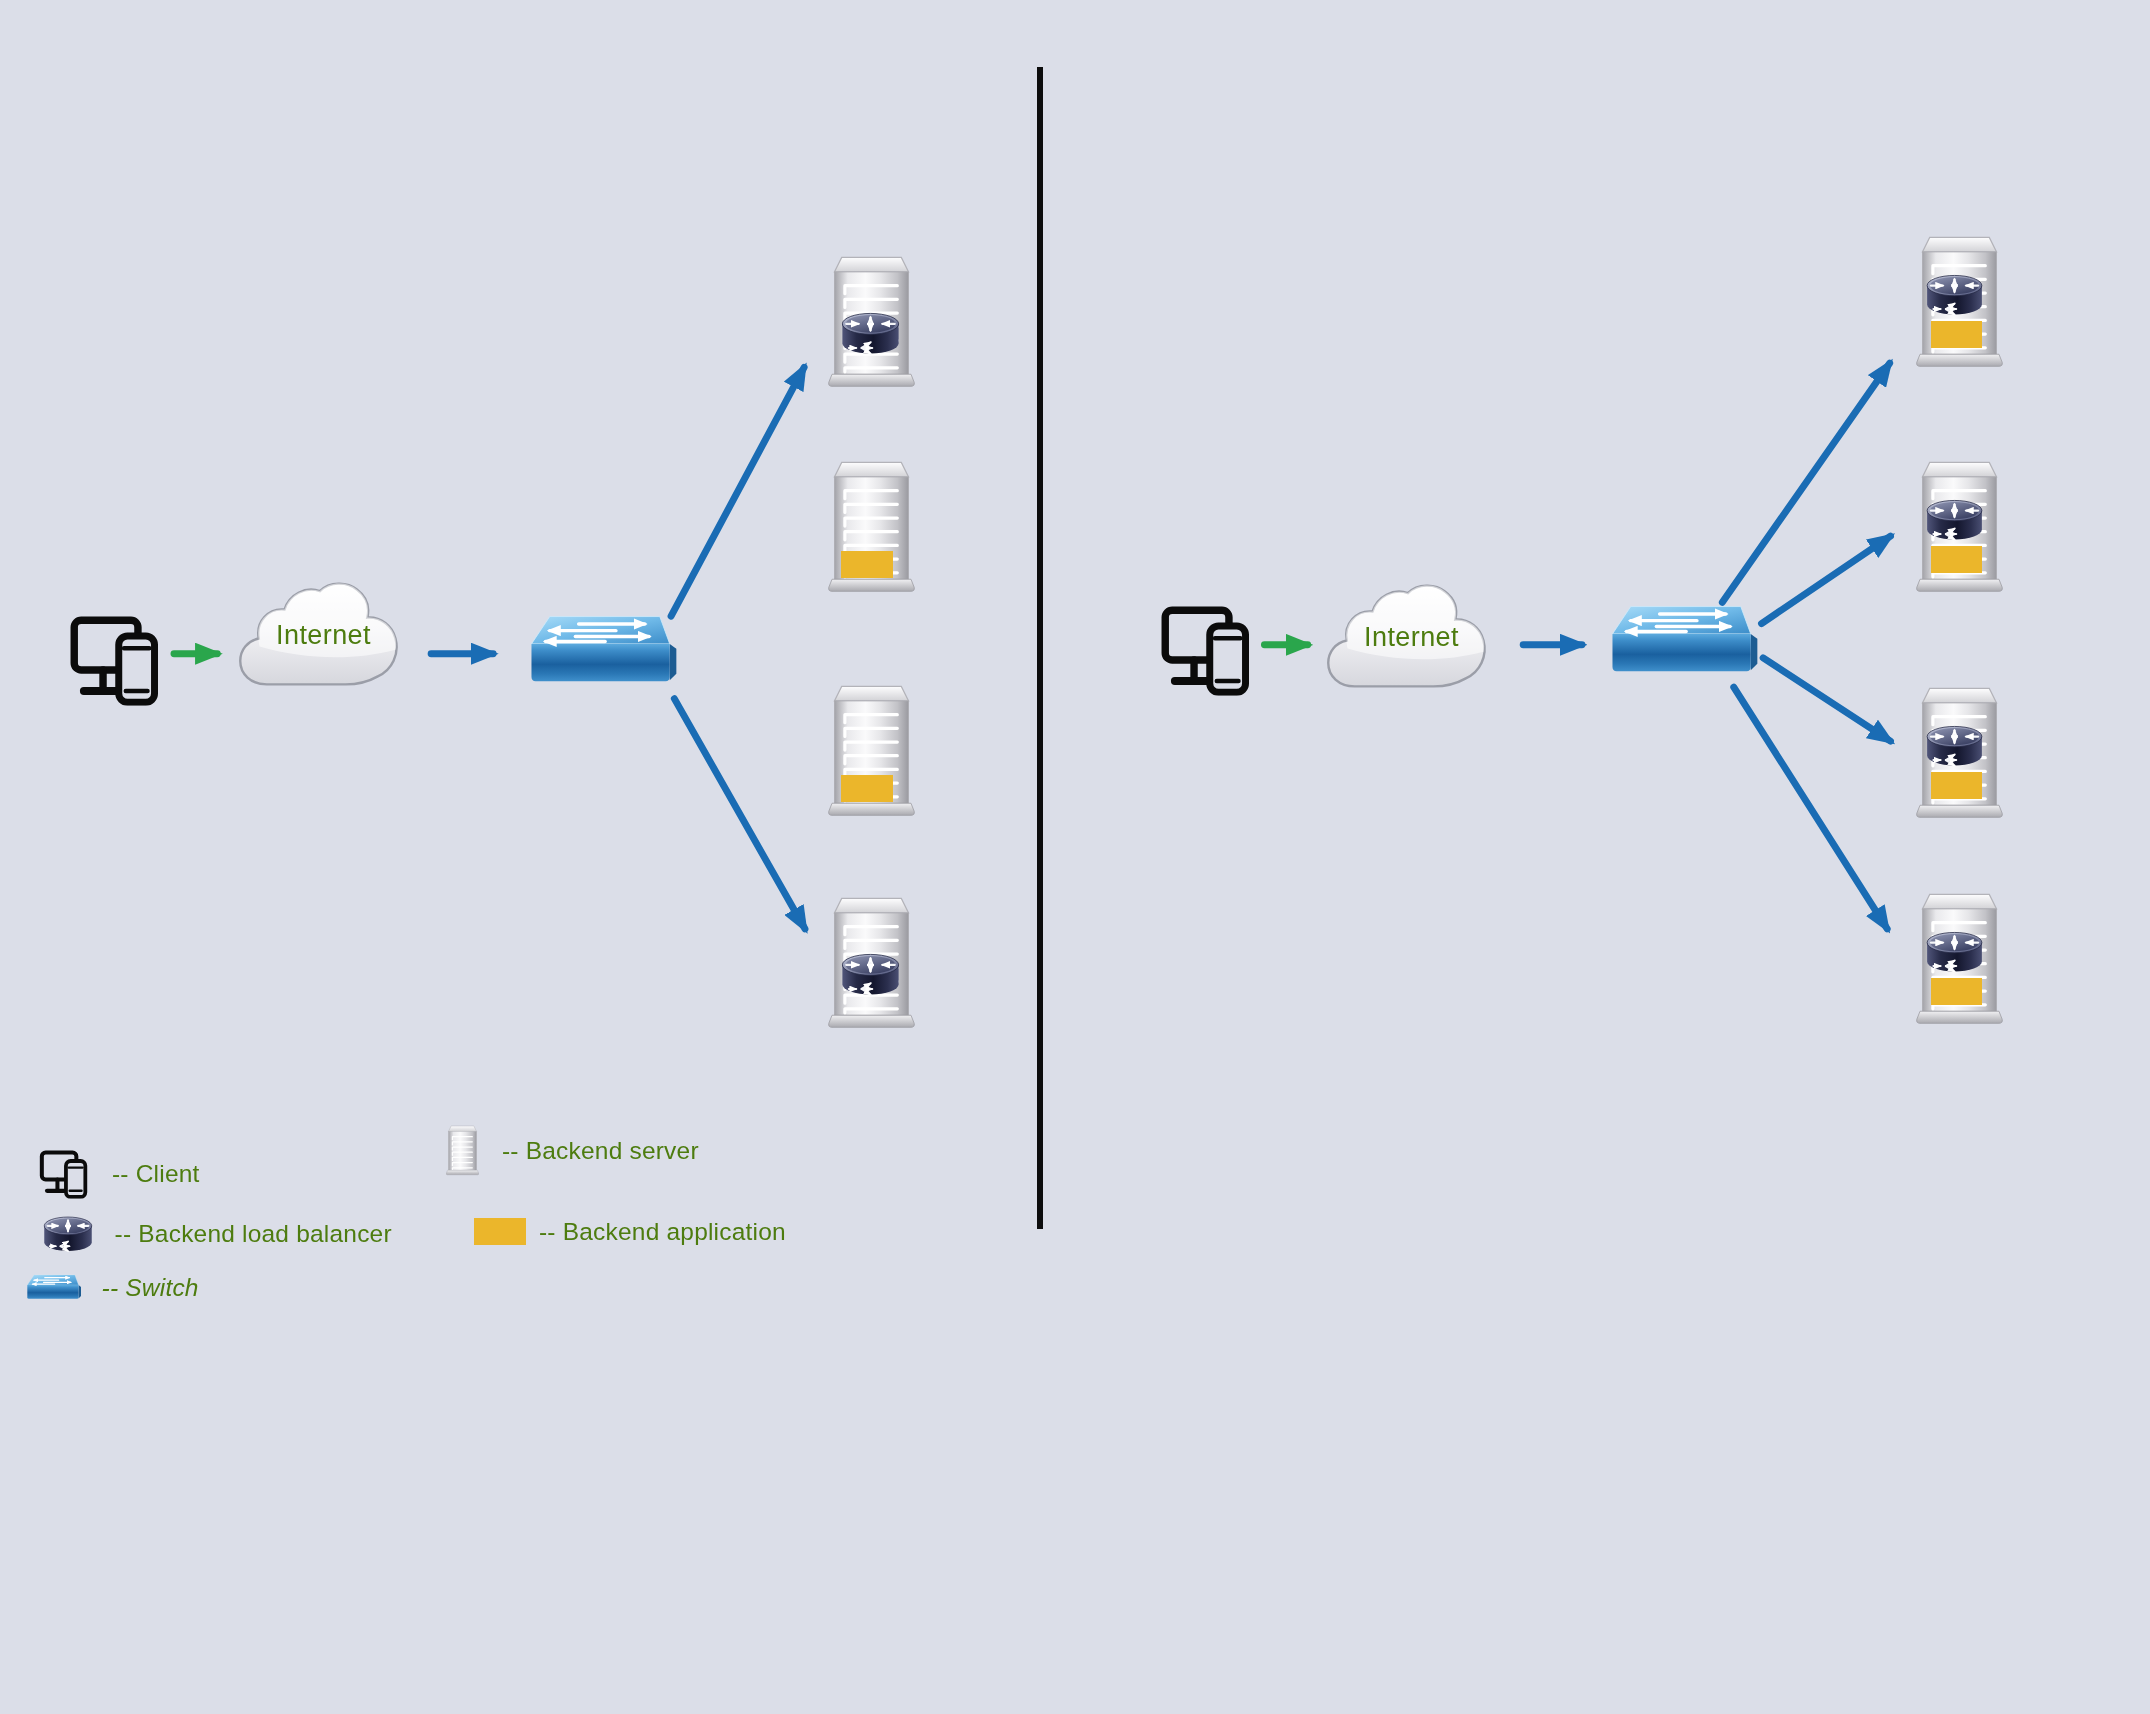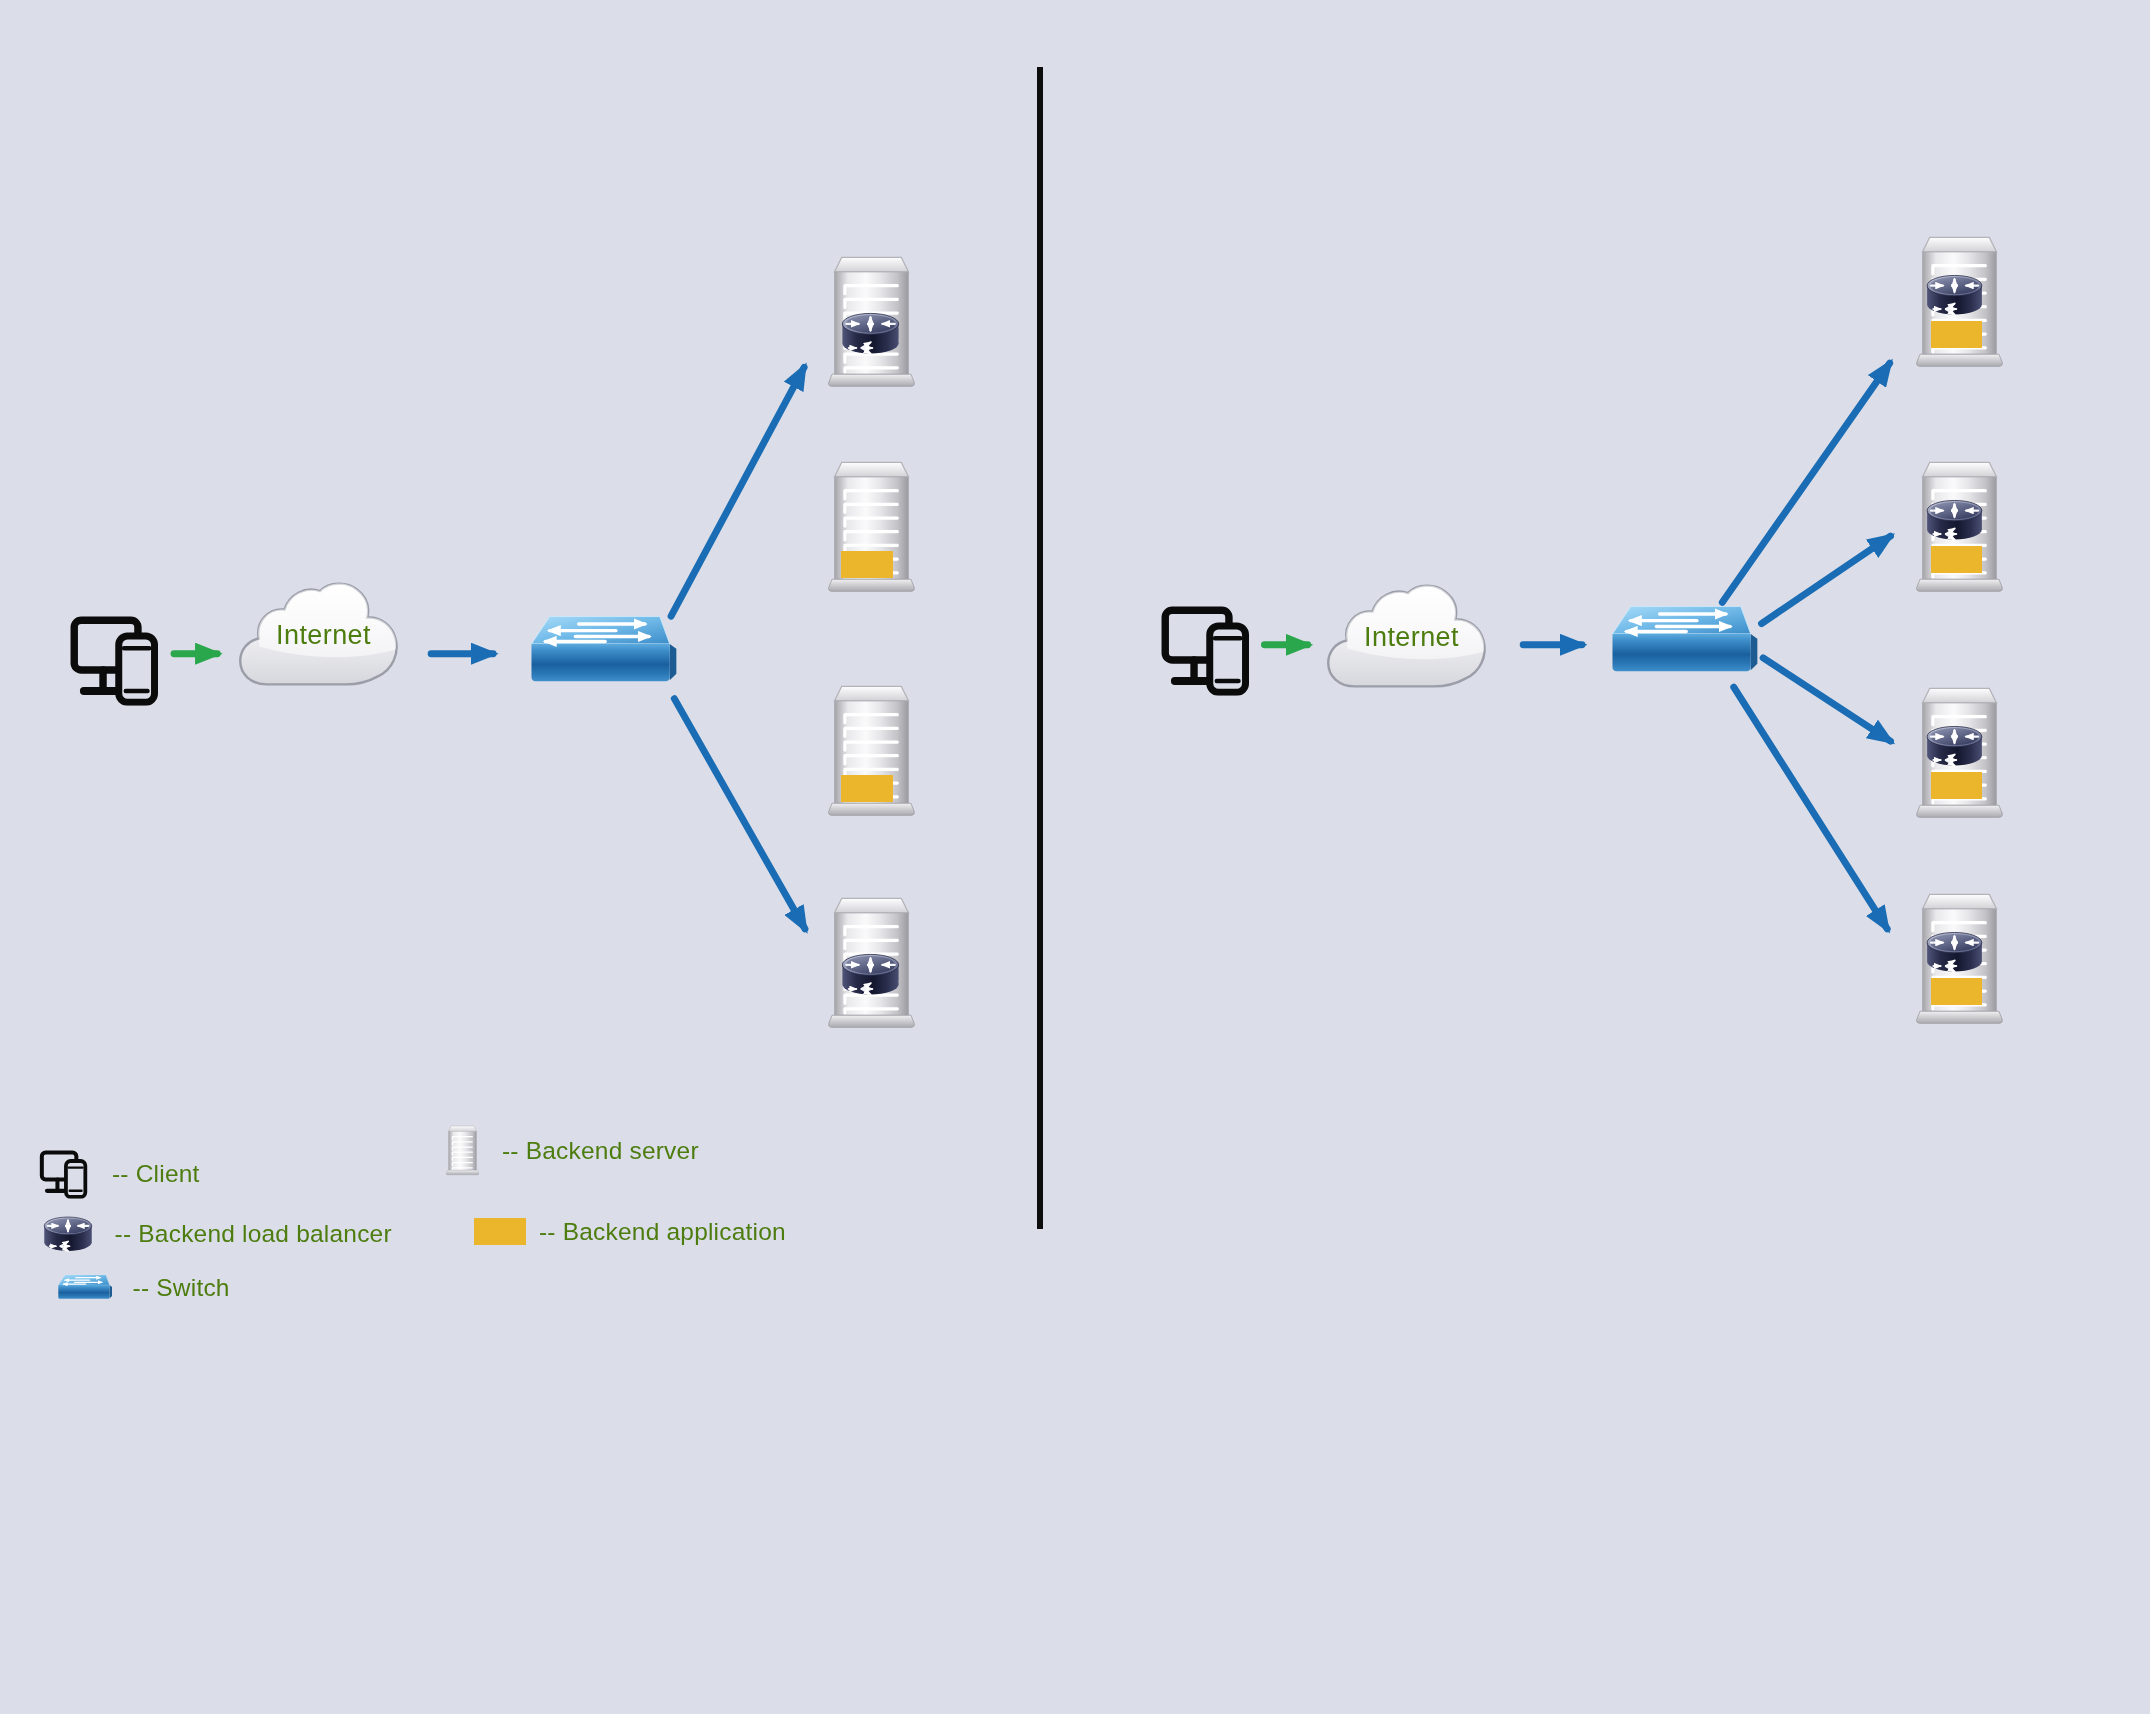--- a/index.html
+++ b/index.html
@@ -283,21 +283,21 @@
     <span class="legend-label" style="margin-left:21px;">-- Client</span>
   </div>
 
   <div class="legend-row" style="left:41px;top:1215px;height:38px;">
     <svg width="54" height="38" viewBox="0 0 78 56">
         <use href="#sym-disk"></use>
       </svg>
     <span class="legend-label" style="margin-left:19.6px;">-- Backend load balancer</span>
   </div>
 
-  <div class="legend-row" style="left:57px;top:1272px;height:31px;">
+  <div class="legend-row" style="left:26px;top:1272px;height:31px;font-style:italic;">
     <svg width="56" height="27" viewBox="0 0 180 88">
         <use href="#sym-switch"></use>
       </svg>
     <span class="legend-label" style="margin-left:19.6px;">-- Switch</span>
   </div>
 
   <div class="legend-row" style="left:446px;top:1125px;height:52px;">
     <svg width="33" height="52" viewBox="0 0 108 170">
         <use href="#sym-server"></use>
       </svg>

